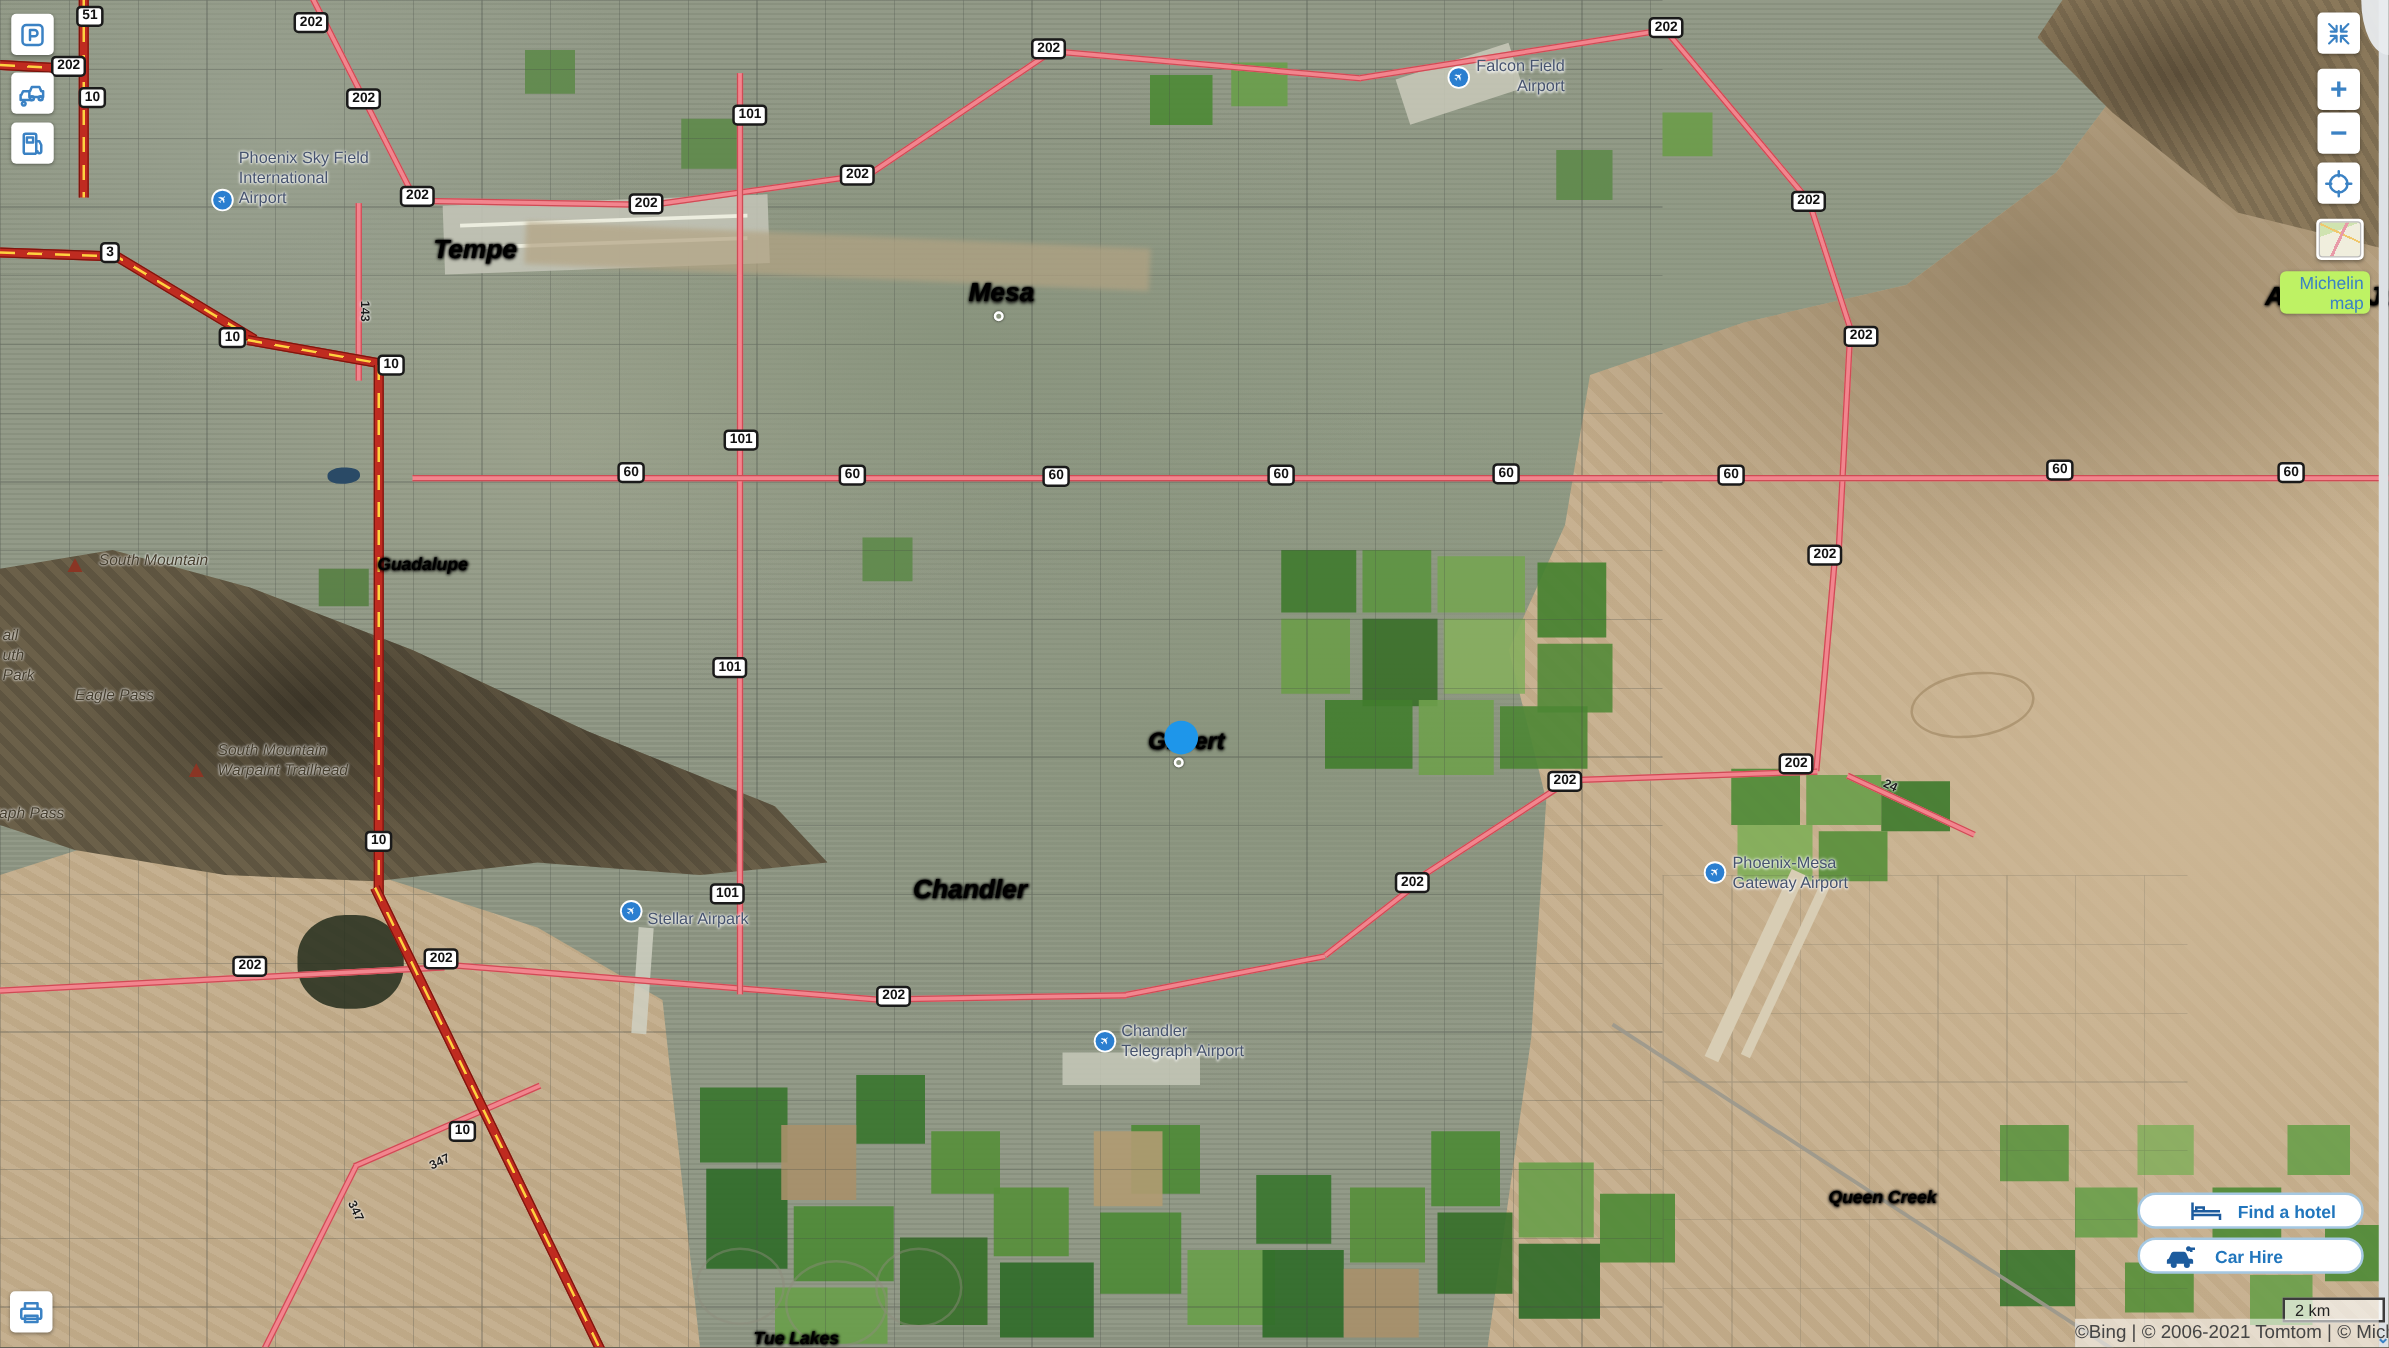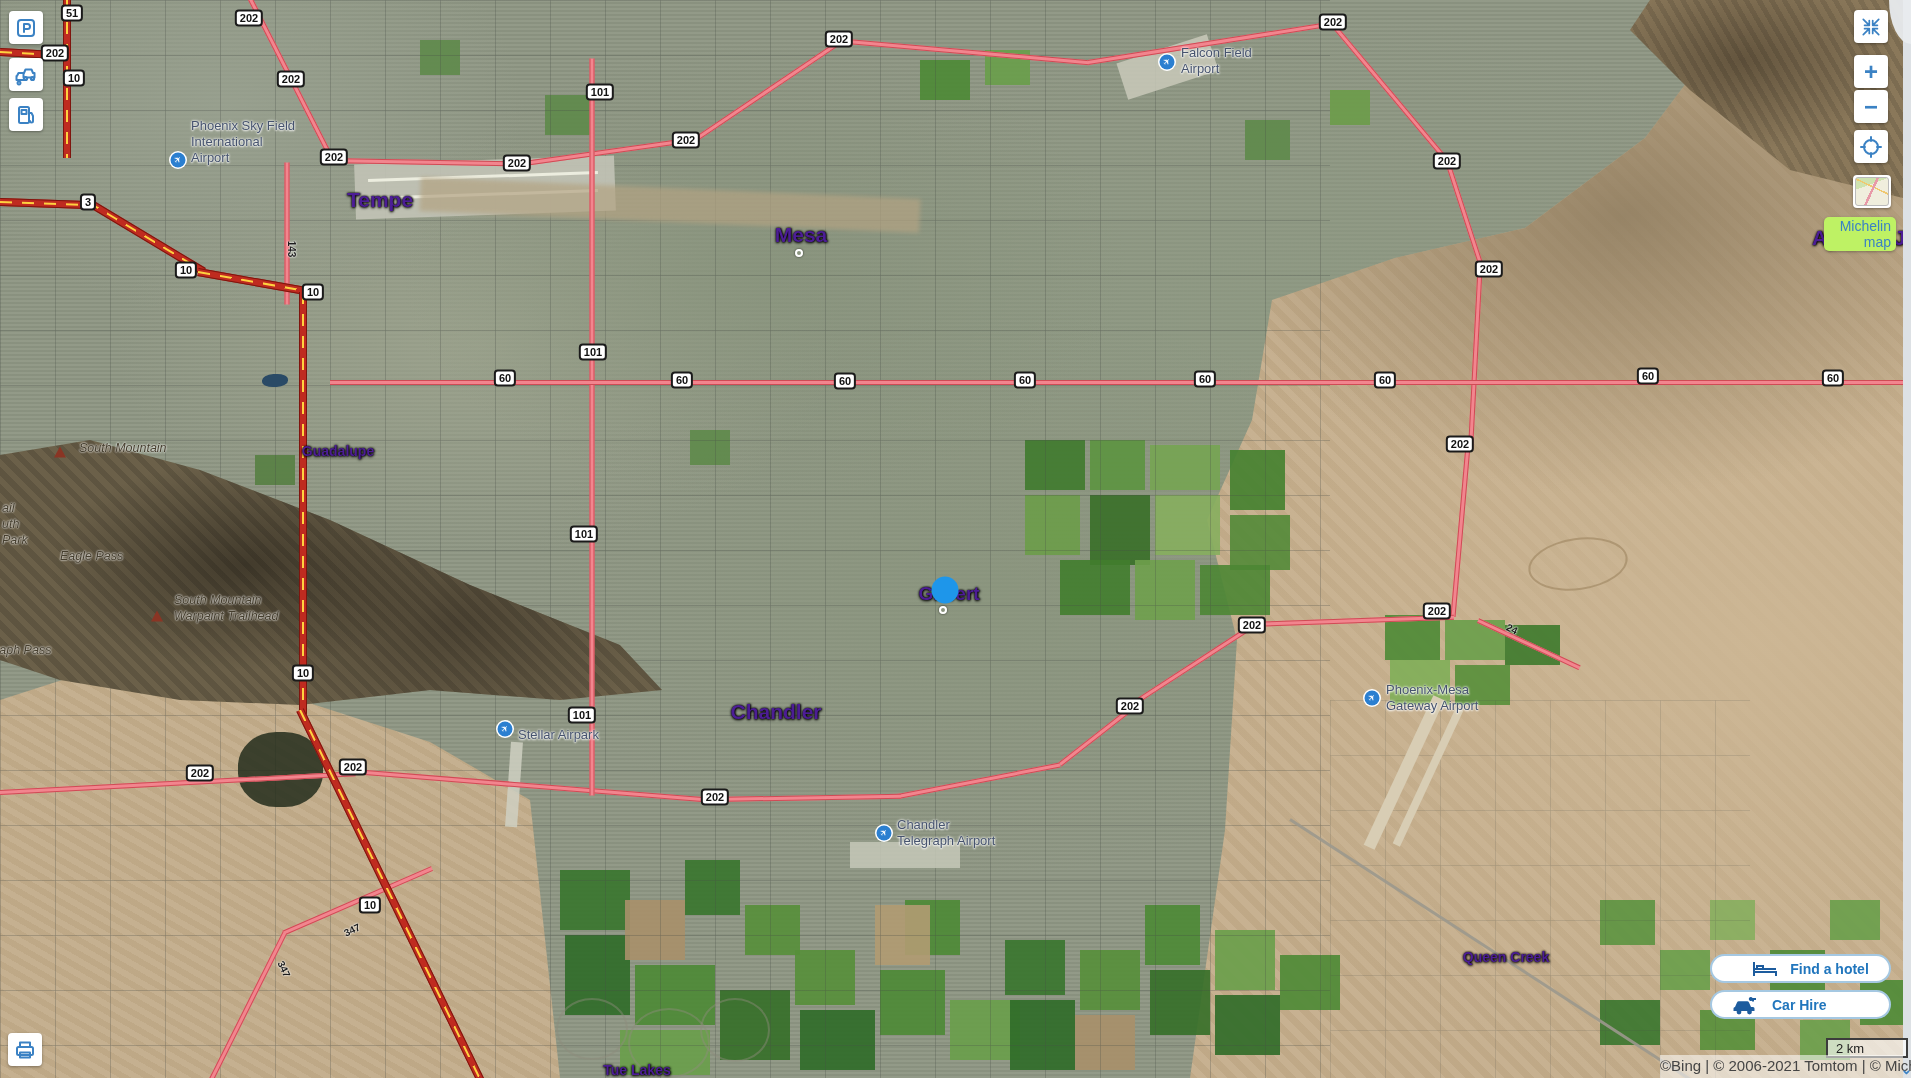--- a/index.html
+++ b/index.html
@@ -51,22 +51,22 @@
   .road-pink{height:5px;background:#f2858e;border-top:1px solid #cf4b55;border-bottom:1px solid #cf4b55;}
   .road-red{height:8px;background-color:#bf2b20;border-top:1px solid #7e150e;border-bottom:1px solid #7e150e;
     background-image:repeating-linear-gradient(to right,#ffd23f 0 12px, rgba(0,0,0,0) 12px 22px);
     background-size:100% 2px;background-position:0 2px;background-repeat:no-repeat;}
   .road-gray{height:3px;background:#9b988d;opacity:.9;}
 
   
   #labels{z-index:7;position:absolute;inset:0;pointer-events:none;}
   .shield{position:absolute;transform:translate(-50%,-50%);background:#fff;border:2px solid #1a1a1a;
     border-radius:4px;font-weight:bold;font-size:11px;line-height:13px;padding:0 3px;color:#111;white-space:nowrap;}
-  .city{position:absolute;transform:translate(-50%,-50%);color:#4c1d95;font-weight:bold;white-space:nowrap;
-    text-shadow:0 1px 3px rgba(0,0,0,.95),0 0 2px rgba(0,0,0,.9),1px 0 2px rgba(0,0,0,.7);}
+  .city{position:absolute;transform:translate(-50%,-50%);color:#000000;font-weight:bold;white-space:nowrap;
+    text-shadow:0 1px 3px rgba(0,0,0,.95),0 0 2px rgba(0,0,0,.9),1px 0 2px rgba(0,0,0,.7);font-style:italic;}
   .city.lg{font-size:21px;} .city.md{font-size:19px;} .city.sm{font-size:14px;}
   .city.left{transform:translate(0,-50%);}
   .airport-text{position:absolute;color:#46536e;font-size:13px;line-height:16px;white-space:nowrap;
     text-shadow:0 0 3px rgba(255,255,255,.95),0 0 2px rgba(255,255,255,.9),0 1px 2px rgba(255,255,255,.8);}
   .plane-pin{position:absolute;width:15px;height:15px;border-radius:50%;background:#2b7fd0;
     transform:translate(-50%,-50%);box-shadow:0 0 0 1.5px #fff;color:#fff;font-size:9px;line-height:15px;text-align:center;}
   .plane-pin span{display:inline-block;transform:rotate(-45deg);}
   .poi{position:absolute;color:#463f2f;font-style:italic;font-size:12.5px;line-height:16px;white-space:nowrap;
     text-shadow:0 0 2px rgba(255,255,255,.9),0 0 2px rgba(255,255,255,.8);}
   .peak{position:absolute;width:0;height:0;transform:translate(-50%,-50%);
@@ -277,21 +277,21 @@
       <div class="city sm" style="left: 338px; top: 451px;">Guadalupe</div>
       <div class="city sm" style="left: 1506px; top: 957px;">Queen Creek</div>
       <div class="city sm" style="left: 637px; top: 1070px;">Tue Lakes</div>
       <div class="plane-pin" style="left: 178px; top: 160px;"><span>✈</span></div>
       <div class="airport-text" style="left: 191px; top: 118px;">
         <div>Phoenix Sky Field</div>
         <div>International</div>
         <div>Airport</div>
       </div>
       <div class="plane-pin" style="left: 1167px; top: 62px;"><span>✈</span></div>
-      <div class="airport-text" style="left: 1181px; top: 45px;">
+      <div class="airport-text" style="left: 1181px; top: 45px; text-align: right;">
         <div>Falcon Field</div>
         <div>Airport</div>
       </div>
       <div class="plane-pin" style="left: 505px; top: 729px;"><span>✈</span></div>
       <div class="airport-text" style="left: 518px; top: 727px;">
         <div>Stellar Airpark</div>
       </div>
       <div class="plane-pin" style="left: 884px; top: 833px;"><span>✈</span></div>
       <div class="airport-text" style="left: 897px; top: 817px;">
         <div>Chandler</div>

